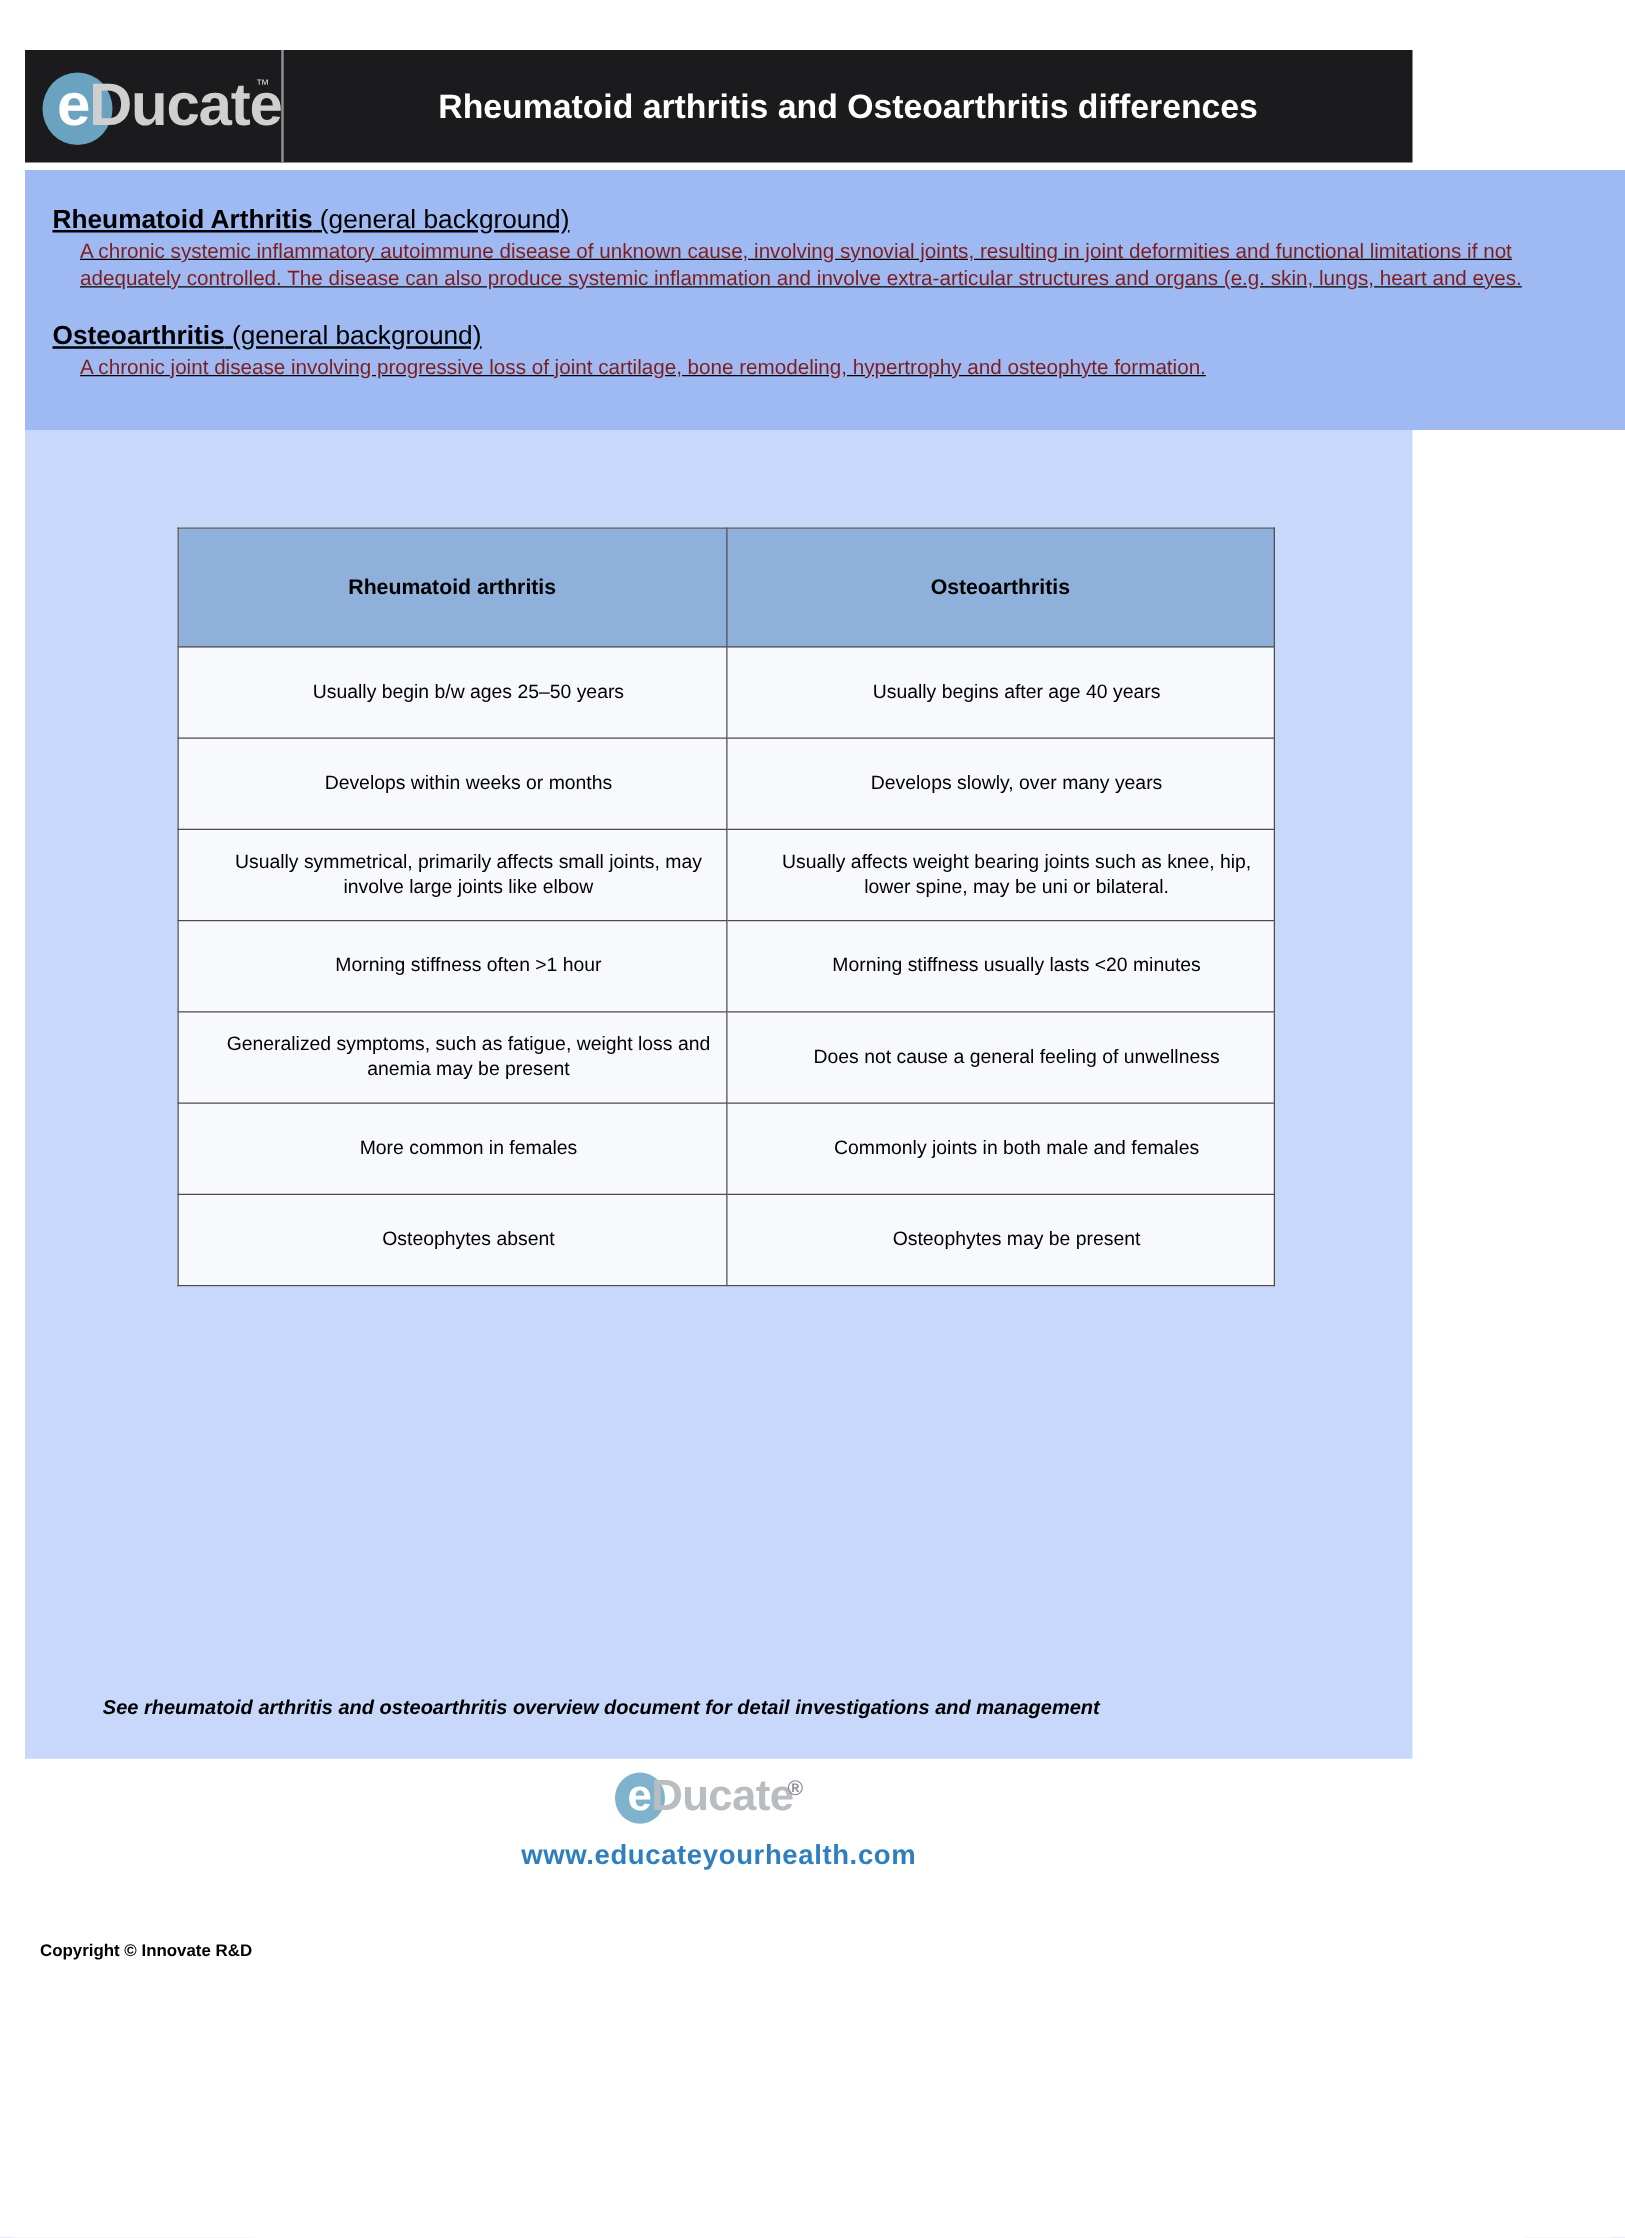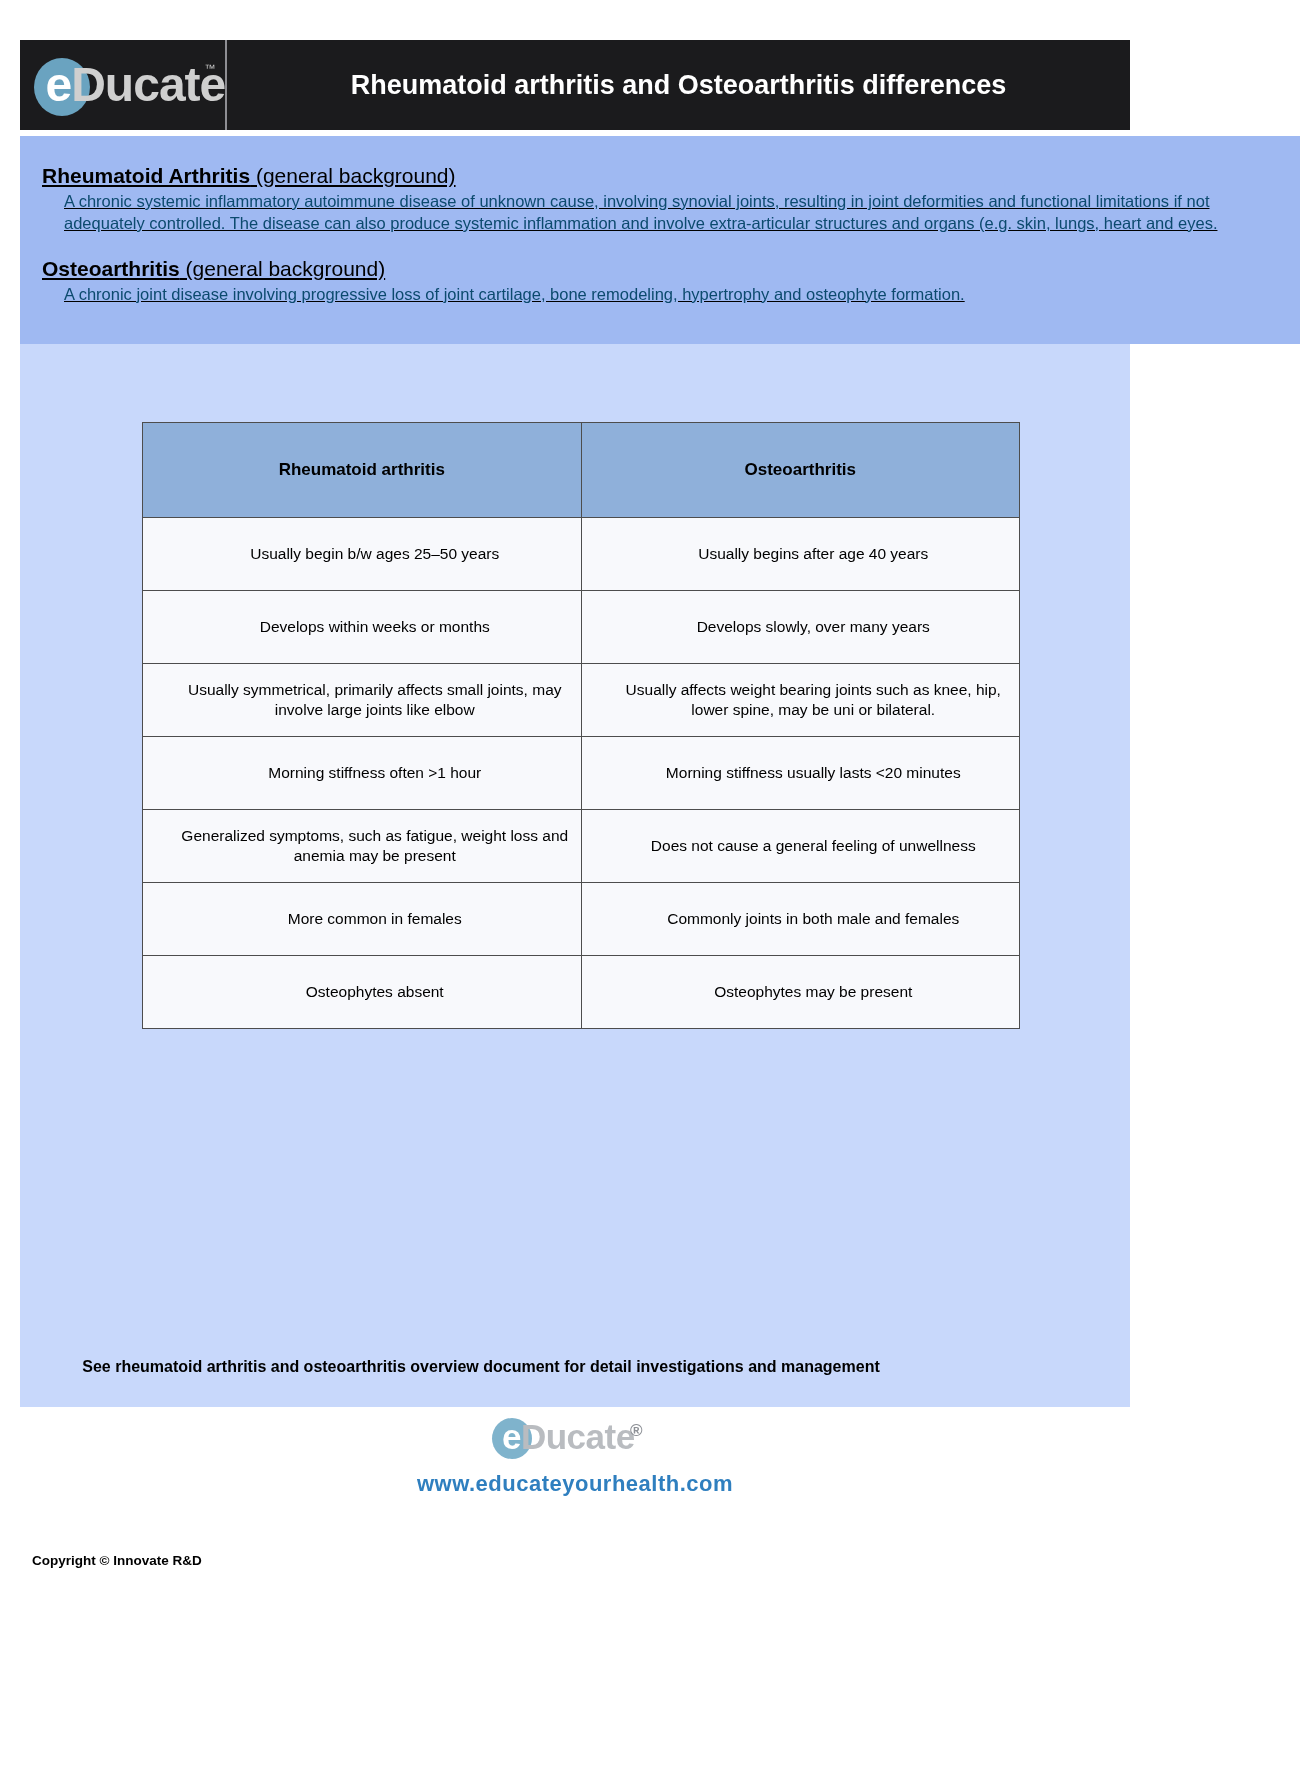--- a/index.html
+++ b/index.html
@@ -103,21 +103,21 @@
   }
   .intro-head {
     font-size: 21px;
     color: #000000;
     margin: 0 0 3px 0;
   }
   .intro-head .bold { font-weight: bold; }
   .intro-body {
     font-size: 16.5px;
     line-height: 1.32;
-    color: #0c4a6e;
+    color: #7f1d1d;
     margin: 0 0 0 22px;
   }
   .intro-gap { height: 22px; }
 
   
   .body-panel {
     position: absolute;
     left: 10px;
     top: 321px;
     width: 1110px;
@@ -166,20 +166,21 @@
     position: absolute;
     left: 0;
     top: 1014px;
     width: 922px;
     text-align: center;
     font-size: 16px;
     font-weight: bold;
     color: #000000;
     padding: 0 12px;
     box-sizing: border-box;
+    font-style: italic;
   }
 
   
   .footer-logo {
     position: absolute;
     left: 0;
     top: 1392px;
     width: 1130px;
     display: flex;
     align-items: center;

